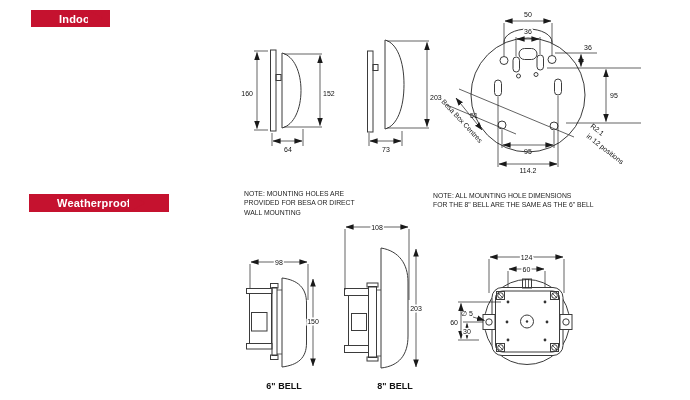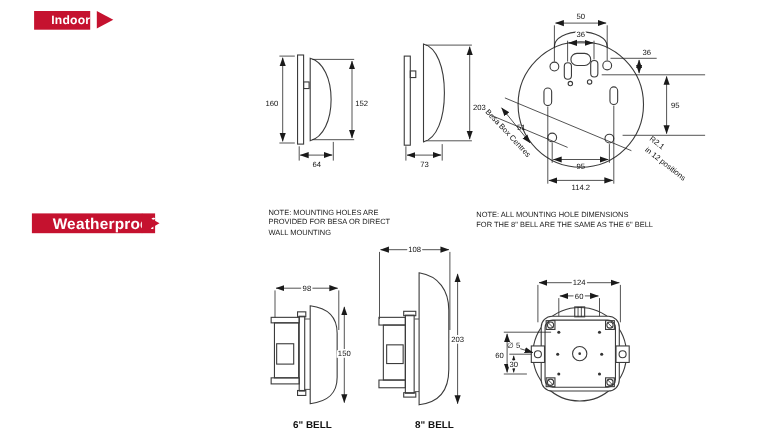--- a/index.html
+++ b/index.html
@@ -1,21 +1,21 @@
 <!DOCTYPE html>
 <html><head>
 <meta charset="utf-8">
 <style>
   html,body{margin:0;padding:0;background:#fff;}
   #canvas{position:relative;width:690px;height:400px;background:#fff;overflow:hidden;
           font-family:"Liberation Sans",sans-serif;}
   .badge{position:absolute;color:#fff;font-weight:bold;display:flex;align-items:center;
-         justify-content:flex-end;letter-spacing:.2px;}
+         justify-content:flex-start;letter-spacing:.2px;padding-left:28px;}
   #badge-indoor{left:31px;top:10px;width:51px;height:17px;font-size:11px;}
-  #badge-wp{left:29px;top:194px;width:112px;height:18px;font-size:14px;}
+  #badge-wp{left:29px;top:194px;width:112px;height:18px;font-size:11px;}
   .tri{position:absolute;width:0;height:0;border-top:8px solid transparent;
        border-bottom:8px solid transparent;}
   #tri-indoor{left:88px;top:10px;border-left-width:15px;border-left-style:solid;}
   #tri-wp{left:129px;top:194px;border-top-width:9px;border-bottom-width:9px;
           border-left-width:16px;border-left-style:solid;}
   .note{position:absolute;font-size:6.8px;line-height:9.4px;color:#222;white-space:nowrap;}
   #note1{left:244px;top:189px;}
   #note2{left:433px;top:191px;}
   svg{position:absolute;left:0;top:0;}
   .o{fill:none;stroke:#3b3b3b;stroke-width:1;}

